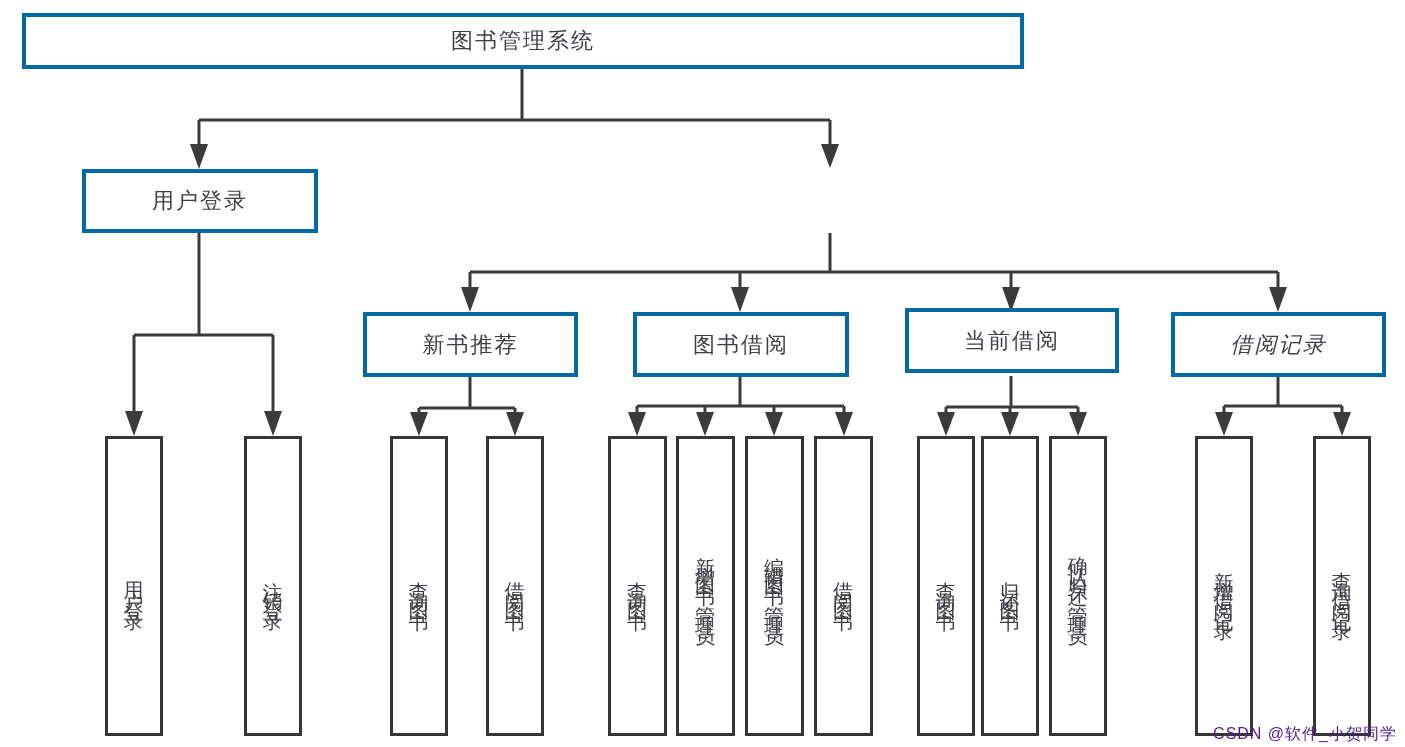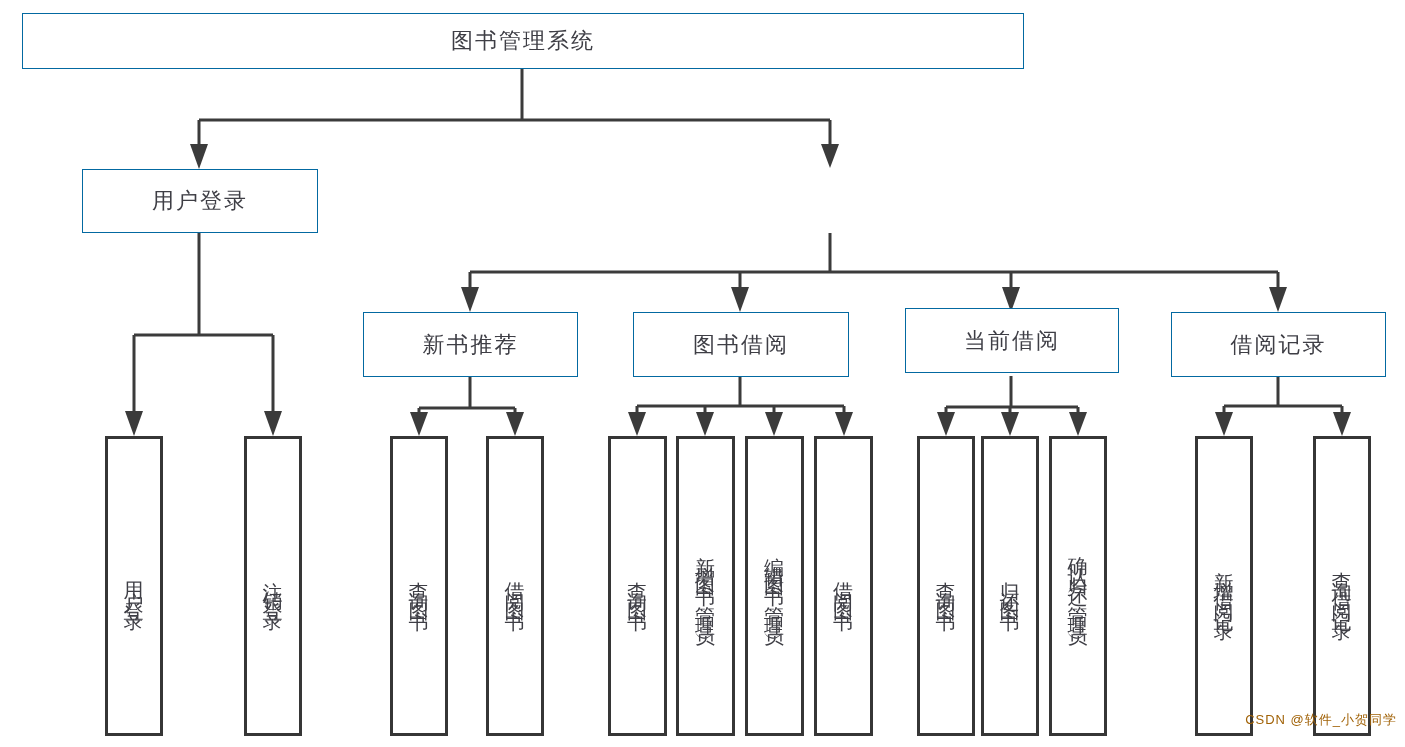--- a/index.html
+++ b/index.html
@@ -16,21 +16,21 @@
     overflow: hidden;
   }
   #wires {
     position: absolute;
     left: 0; top: 0;
     width: 1405px; height: 747px;
   }
   .hbox {
     position: absolute;
     box-sizing: border-box;
-    border: 1px solid #0369a1;
+    border: 4px solid #0369a1;
     background: #ffffff;
     display: flex;
     align-items: center;
     justify-content: center;
     font-size: 22px;
     color: #3e3e45;
     letter-spacing: 2px;
     z-index: 2;
   }
   .vbox {
@@ -48,23 +48,23 @@
   .vbox .vtext {
     writing-mode: vertical-rl;
     text-orientation: mixed;
     letter-spacing: 10px;
     line-height: 1;
     white-space: nowrap;
   }
   .watermark {
     position: absolute;
     right: 8px;
-    bottom: 18px;
-    font-size: 13px;
-    color: #a16207;
+    bottom: 2px;
+    font-size: 16px;
+    color: #4c1d95;
     letter-spacing: 1px;
     z-index: 3;
   }
   .wire {
     stroke: #3b3b3b;
     stroke-width: 3;
     fill: none;
   }
   .ahead {
     fill: #3b3b3b;
@@ -126,21 +126,21 @@
     </g>
   </svg>
 
   <div class="hbox" style="left:22px; top:13px; width:1002px; height:56px;">图书管理系统</div>
 
   <div class="hbox" style="left:82px; top:169px; width:236px; height:64px;">用户登录</div>
 
   <div class="hbox" style="left:363px; top:312px; width:215px; height:65px;font-family:Liberation Serif, serif;">新书推荐</div>
   <div class="hbox" style="left:633px; top:312px; width:216px; height:65px;">图书借阅</div>
   <div class="hbox" style="left:905px; top:308px; width:214px; height:65px;">当前借阅</div>
-  <div class="hbox" style="left:1171px; top:312px; width:215px; height:65px;">借阅记录</div>
+  <div class="hbox" style="left:1171px; top:312px; width:215px; height:65px;font-style:italic;">借阅记录</div>
 
   <div class="vbox" style="left:105px; top:436px; width:58px; height:300px;">
     <span class="vtext">用户登录</span>
   </div>
   <div class="vbox" style="left:244px; top:436px; width:58px; height:300px;">
     <span class="vtext">注销登录</span>
   </div>
 
   <div class="vbox" style="left:390px; top:436px; width:58px; height:300px;">
     <span class="vtext">查询图书</span>

